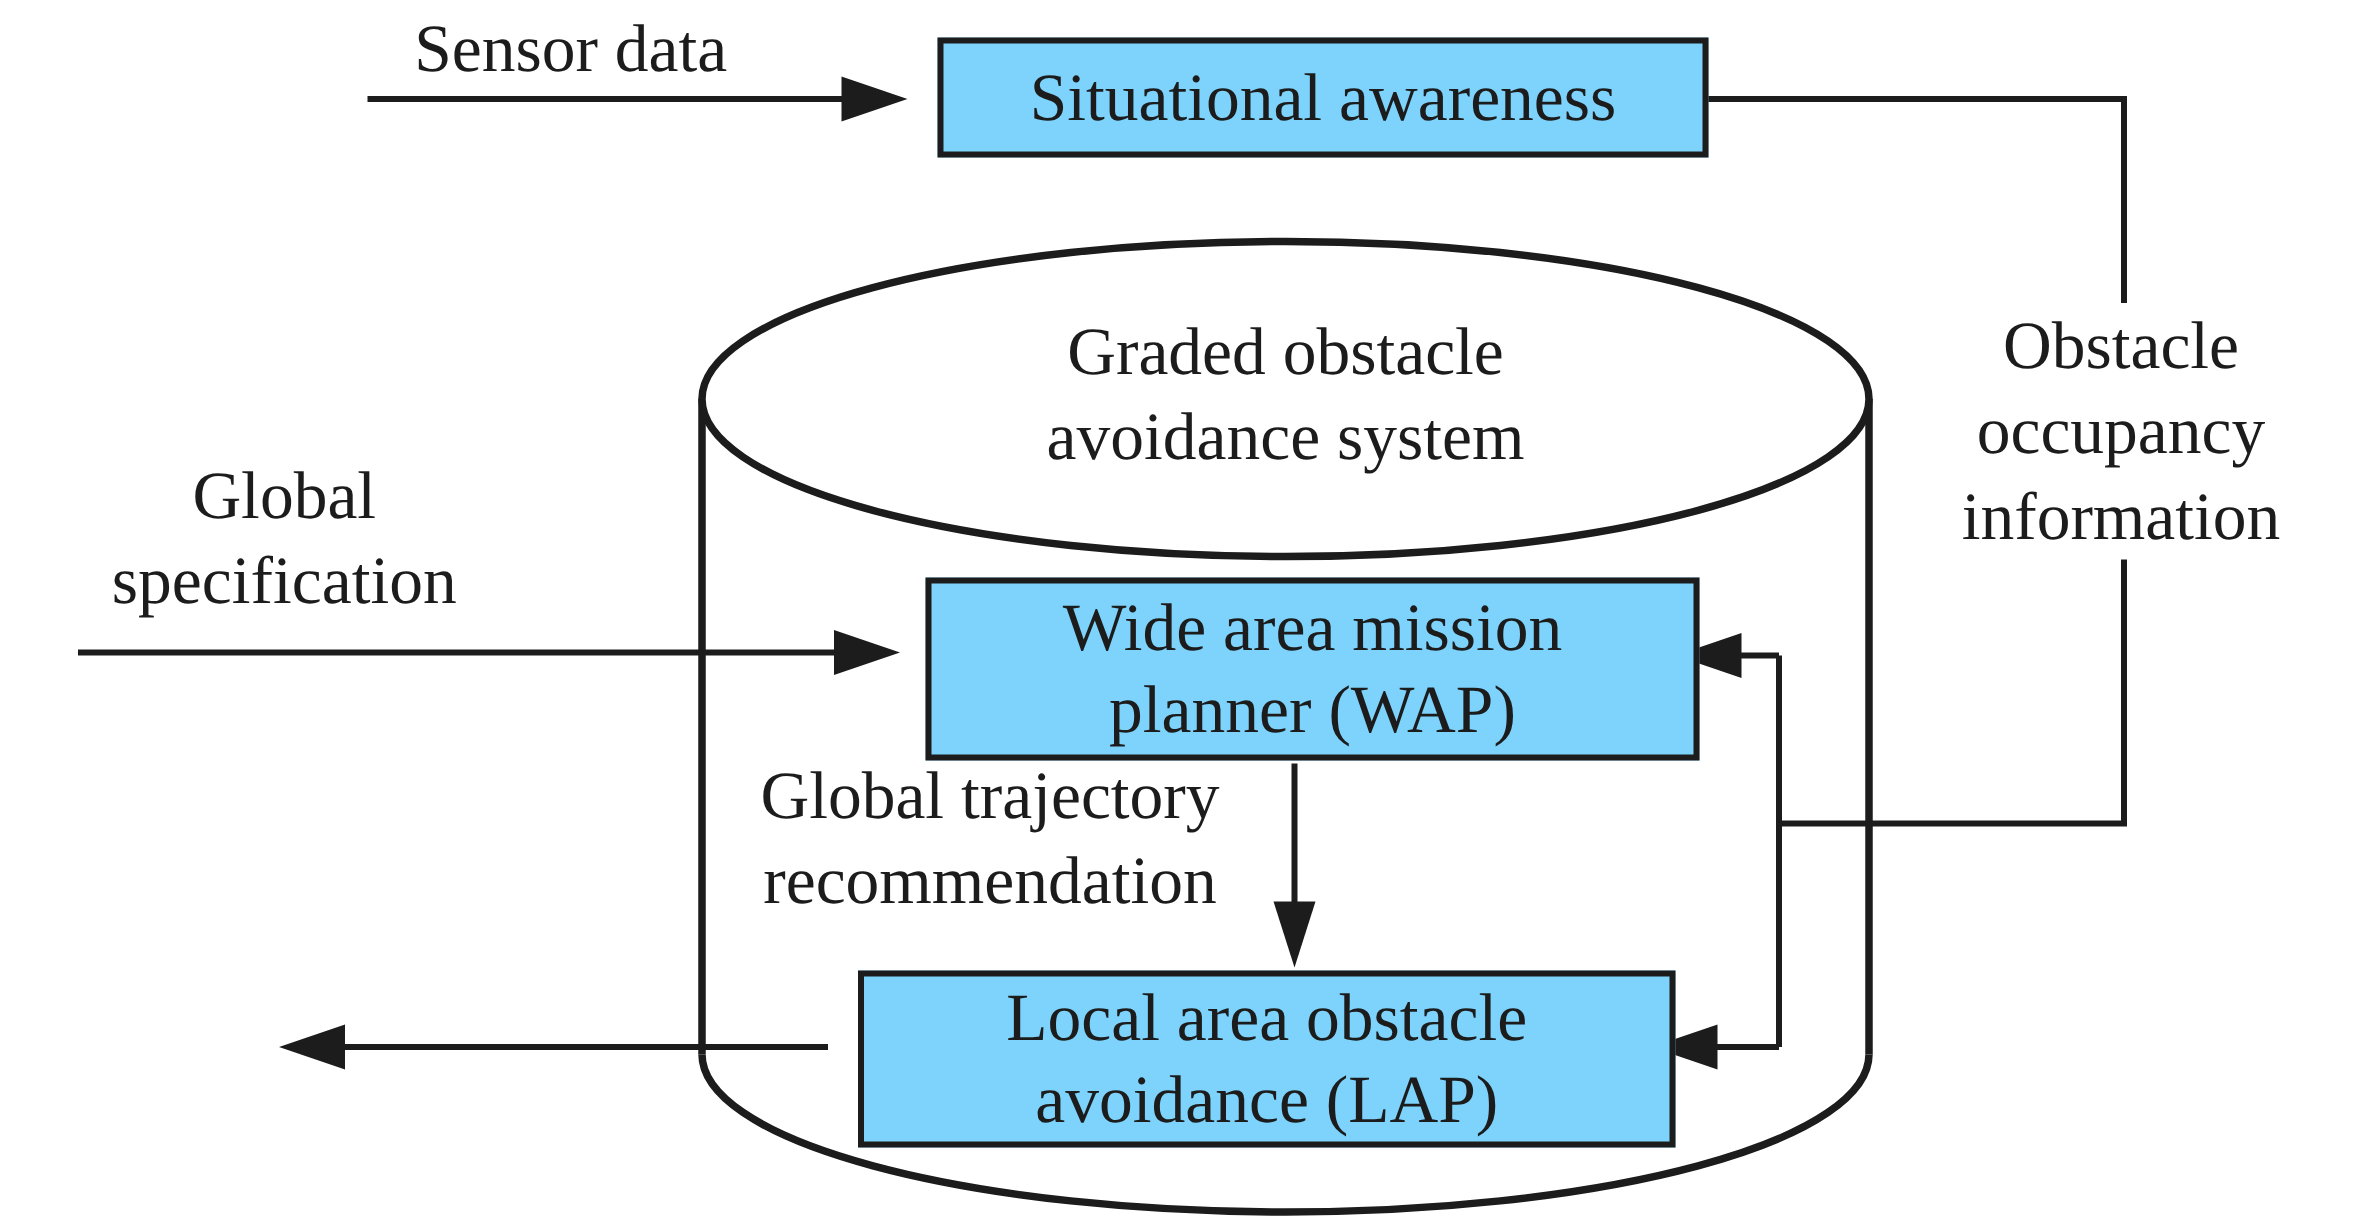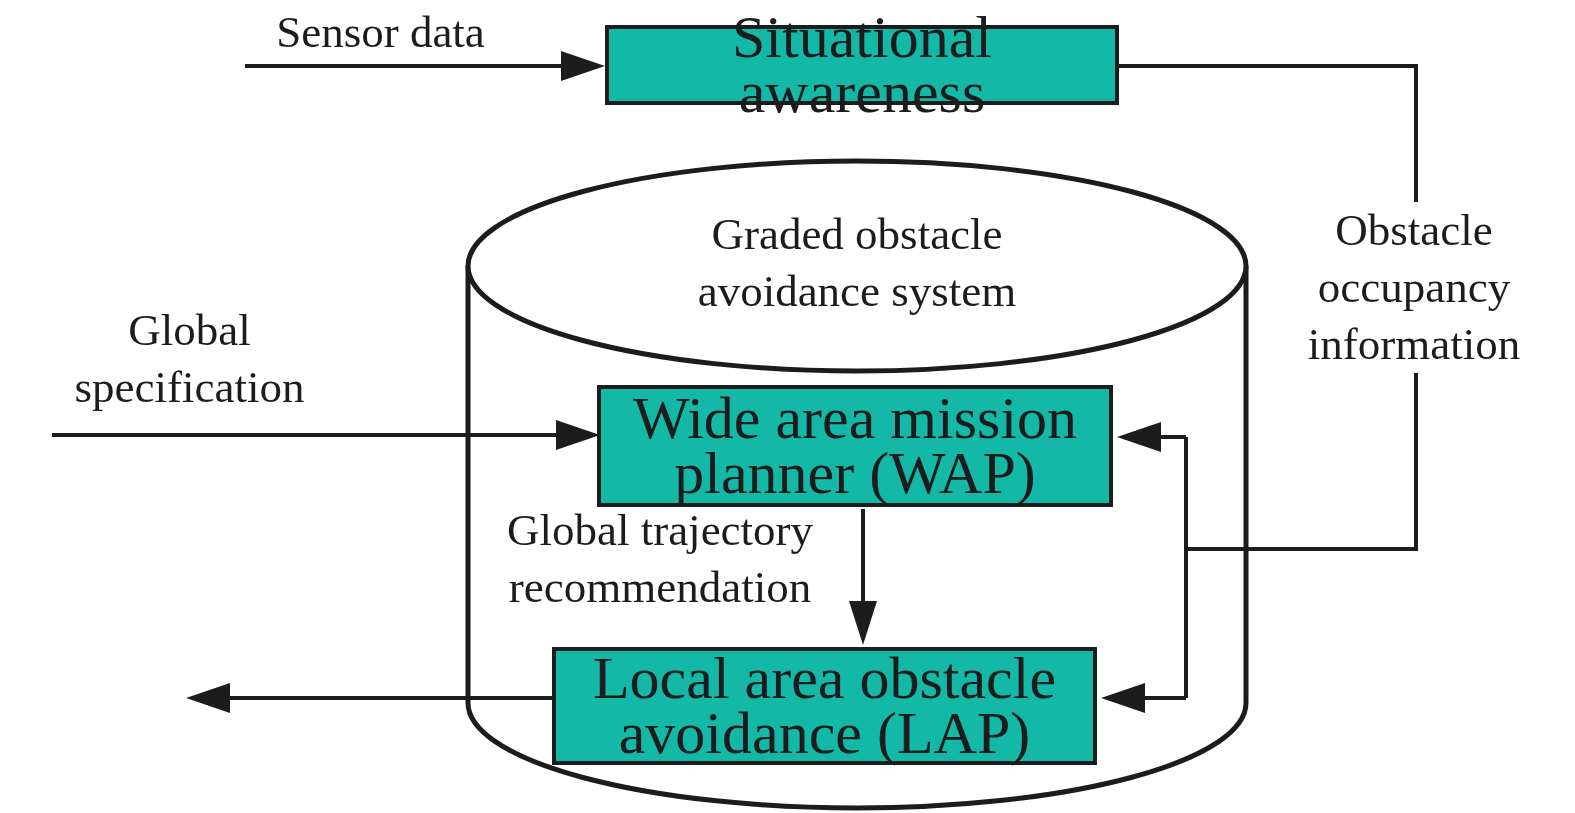--- a/index.html
+++ b/index.html
@@ -35,29 +35,30 @@
   .label.left-align {
     text-align: left;
   }
   .label.on-line {
     background: #ffffff;
     margin-top: 32px;
   }
   .node-box {
     position: absolute;
     box-sizing: border-box;
-    background: #14b8a6;
+    background: #7dd3fc;
     border: 4px solid #1c1c1c;
     display: flex;
     align-items: center;
     justify-content: center;
     text-align: center;
-    font-size: 60px;
+    font-size: 45px;
     line-height: 55px;
     white-space: pre-line;
+    margin-left: 20px;
   }
 </style>
 </head>
 <body>
 
 <div id="stage">
 
   <svg id="diagram-svg" viewBox="0 0 1575 813" xmlns="http://www.w3.org/2000/svg">
     <g stroke="#1c1c1c" fill="none">
 

